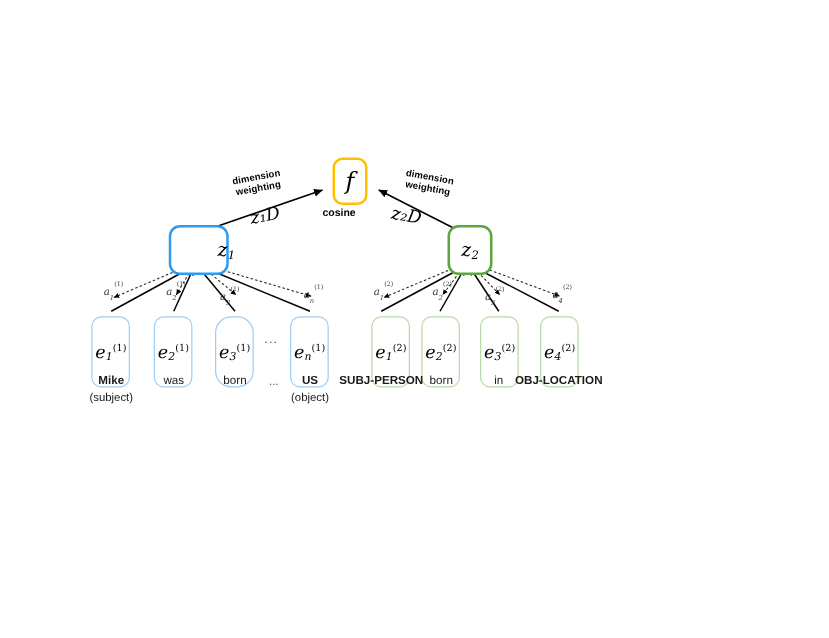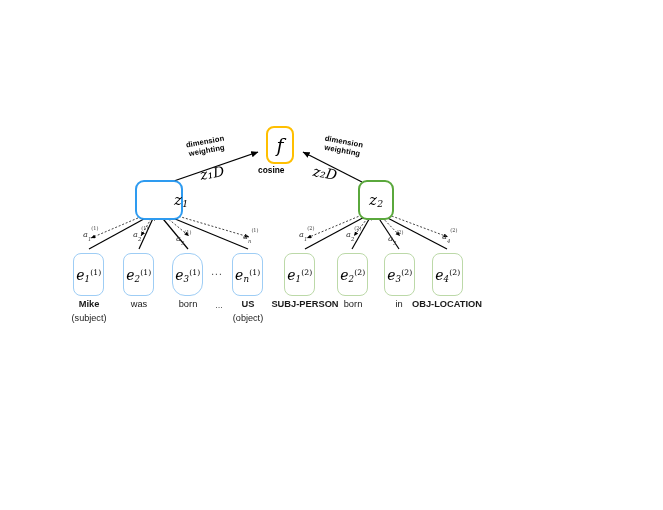--- a/index.html
+++ b/index.html
@@ -49,21 +49,21 @@
   }
   .node-z {
     width: 36px; height: 40px;
     border-radius: 9px;
     font-size: 15px;
   }
   .node-z.blue  { border: 2.6px solid #2e9bf0; }
   .node-z.green { border: 2.6px solid #5aa83c; text-align: right; }
 
   .node-e {
-    width: 31px; height: 43px;
+    width: 31px; height: 57px;
     border-radius: 8px;
     font-size: 14px;
   }
   .node-e.blue  { border: 1.8px solid #9ecdf5; }
   .node-e.green { border: 1.8px solid #bcd9a8; }
 
   .node-z sub, .node-e sub {
     font-size: 0.62em;
     vertical-align: baseline;
     position: relative;
@@ -271,21 +271,21 @@
       <span>e</span><sub>3</sub><sup>(1)</sup>
     </span>
   </div>
   <div class="ellipsis-box" style="left:217px; top:266px;">...</div>
   <div class="node node-e blue" style="left:232px; top:253px;">
     <span class="e-glyph">
       <span>e</span><sub>n</sub><sup>(1)</sup>
     </span>
   </div>
 
-  <div class="node node-e green" style="left:284px; top:253px;">
+  <div class="node node-e green" style="left:297px; top:253px;">
     <span class="e-glyph">
       <span>e</span><sub>1</sub><sup>(2)</sup>
     </span>
   </div>
   <div class="node node-e green" style="left:337px; top:253px;">
     <span class="e-glyph">
       <span>e</span><sub>2</sub><sup>(2)</sup>
     </span>
   </div>
   <div class="node node-e green" style="left:384px; top:253px;">

